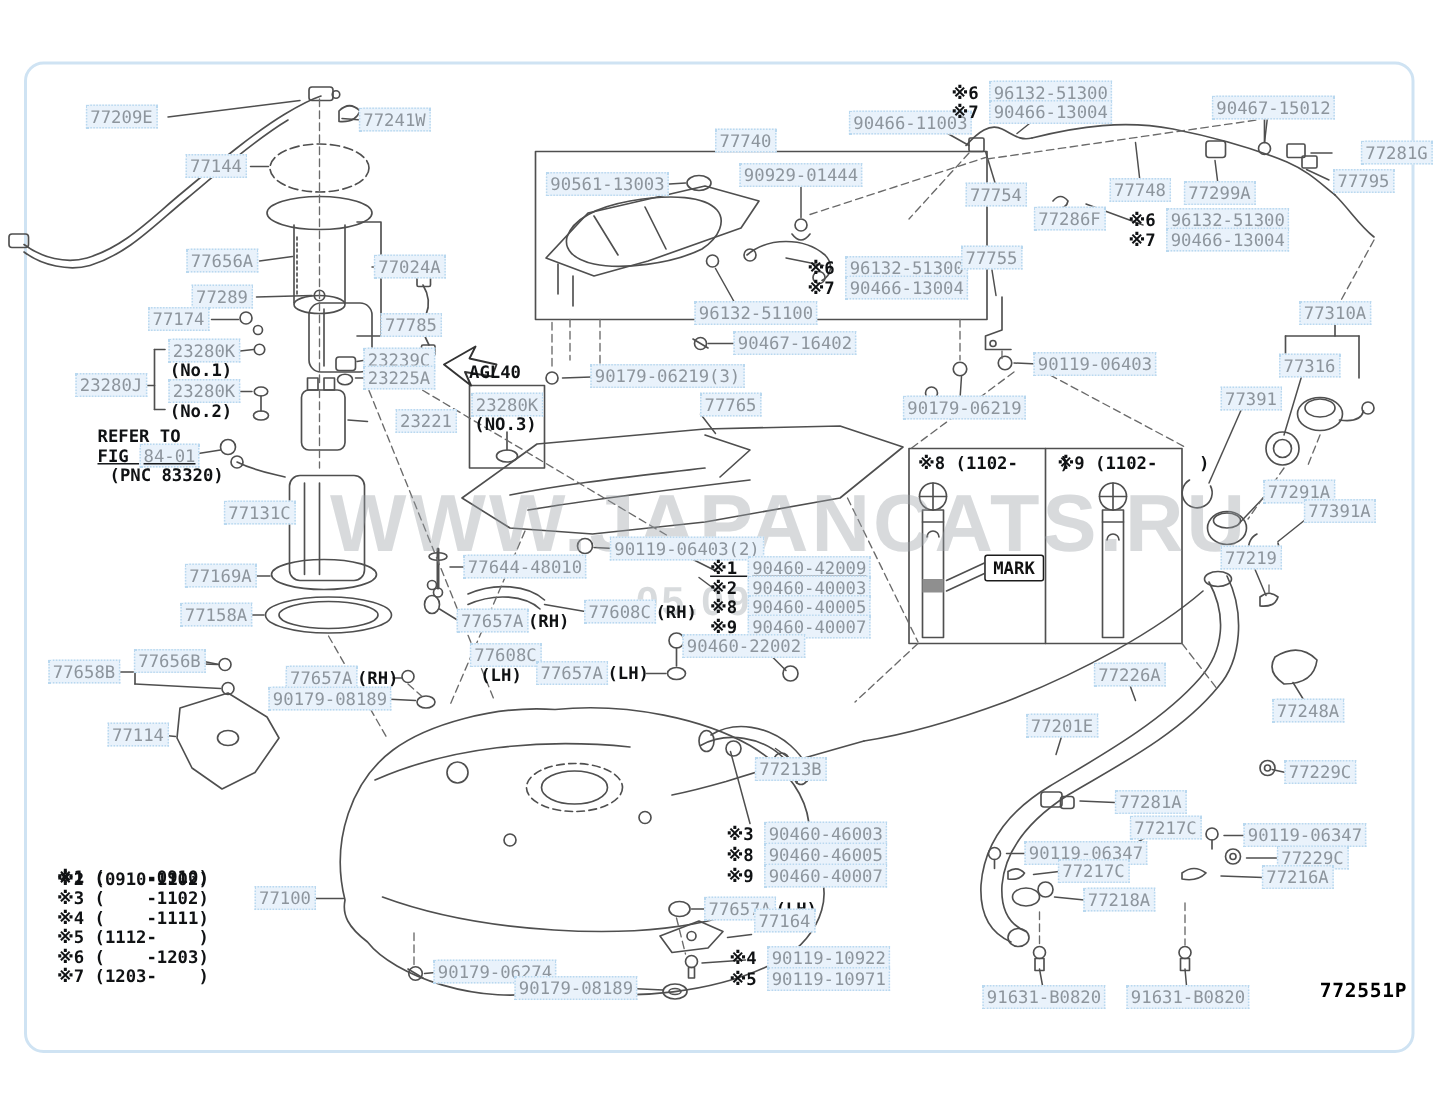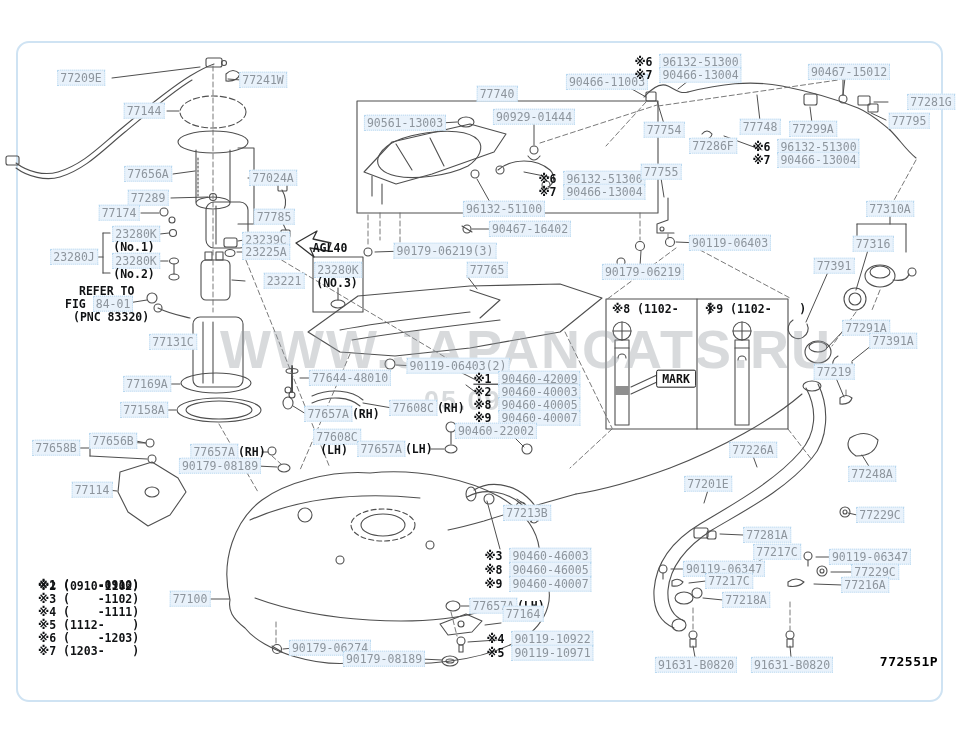--- a/index.html
+++ b/index.html
@@ -386,22 +386,22 @@
       <div class="lbl part" style="left: 119px; top: 213px;"><span class="num">77174</span></div>
       <div class="lbl part" style="left: 274px; top: 206px; margin-top: 11px;"><span class="num">77785</span></div>
       <div class="lbl part" style="left: 136px; top: 234px;"><span class="num">23280K</span></div>
       <div class="lbl plain" style="left: 134px; top: 247px;"><span class="txt">(No.1)</span></div>
       <div class="lbl part" style="left: 74px; top: 257px;"><span class="num">23280J</span></div>
       <div class="lbl part" style="left: 136px; top: 261px;"><span class="num">23280K</span></div>
       <div class="lbl plain" style="left: 134px; top: 274px;"><span class="txt">(No.2)</span></div>
       <div class="lbl part" style="left: 266px; top: 240px;"><span class="num">23239C</span></div>
       <div class="lbl part" style="left: 266px; top: 252px;"><span class="num">23225A</span></div>
       <div class="lbl part" style="left: 264px; top: 281px; padding-left: 40px;"><span class="num">23221</span></div>
-      <div class="lbl plain left" style="left: 79px; top: 291px;"><span class="txt">REFER TO</span></div>
-      <div class="lbl part left" style="left: 65px; top: 304px;"><span class="pre">FIG </span><span class="num">84-01</span></div>
+      <div class="lbl plain left" style="left: 65px; top: 291px;"><span class="txt">REFER TO</span></div>
+      <div class="lbl part left" style="left: 65px; top: 304px; text-decoration: underline;"><span class="pre">FIG </span><span class="num">84-01</span></div>
       <div class="lbl plain left" style="left: 73px; top: 317px;"><span class="txt">(PNC 83320)</span></div>
       <div class="lbl part" style="left: 149px; top: 342px; padding-left: 48px;"><span class="num">77131C</span></div>
       <div class="lbl part" style="left: 147px; top: 384px;"><span class="num">77169A</span></div>
       <div class="lbl part" style="left: 144px; top: 410px;"><span class="num">77158A</span></div>
       <div class="lbl part" style="left: 56px; top: 448px;"><span class="num">77658B</span></div>
       <div class="lbl part" style="left: 113px; top: 441px;"><span class="num">77656B</span></div>
       <div class="lbl part" style="left: 228px; top: 452px;"><span class="num">77657A</span><span class="suf">(RH)</span></div>
       <div class="lbl part" style="left: 220px; top: 466px;"><span class="num">90179-08189</span></div>
       <div class="lbl part" style="left: 92px; top: 490px;"><span class="num">77114</span></div>
       <div class="lbl part" style="left: 497px; top: 94px;"><span class="num">77740</span></div>

